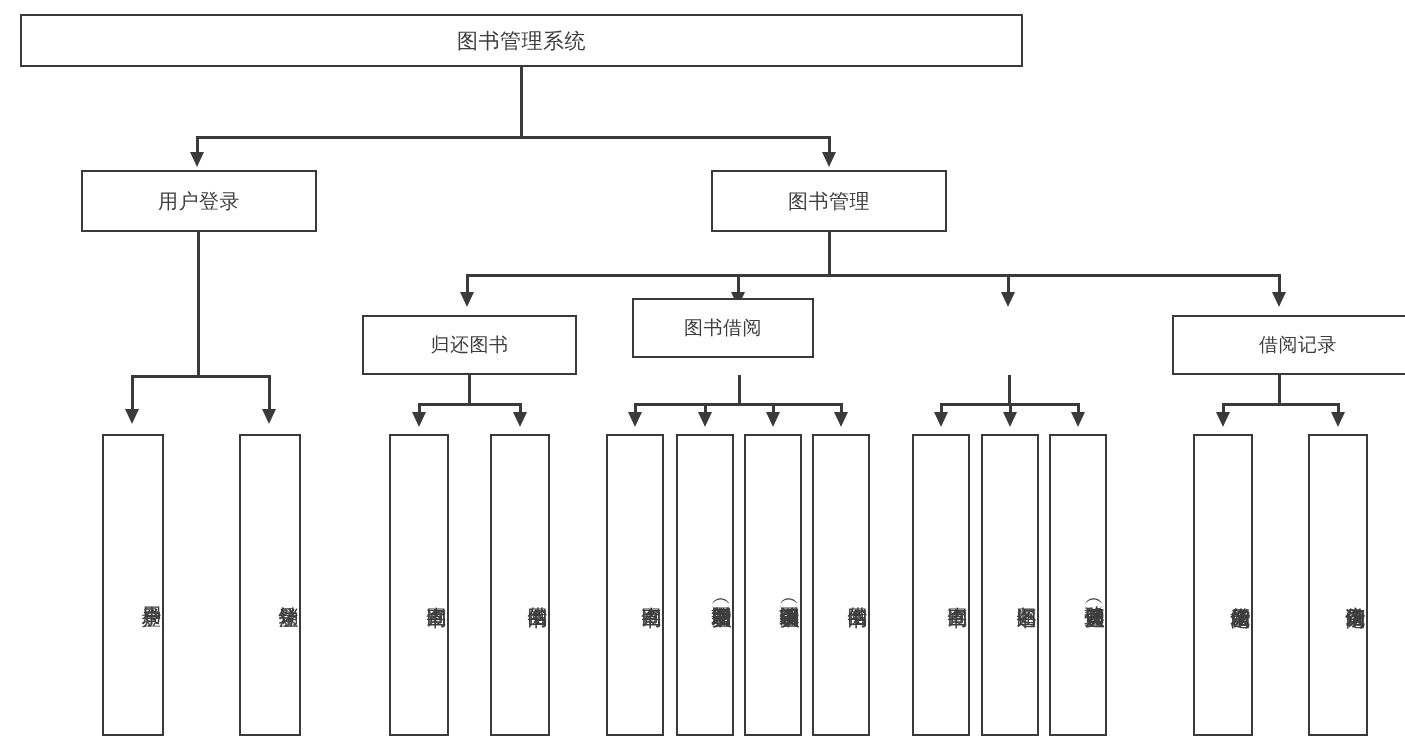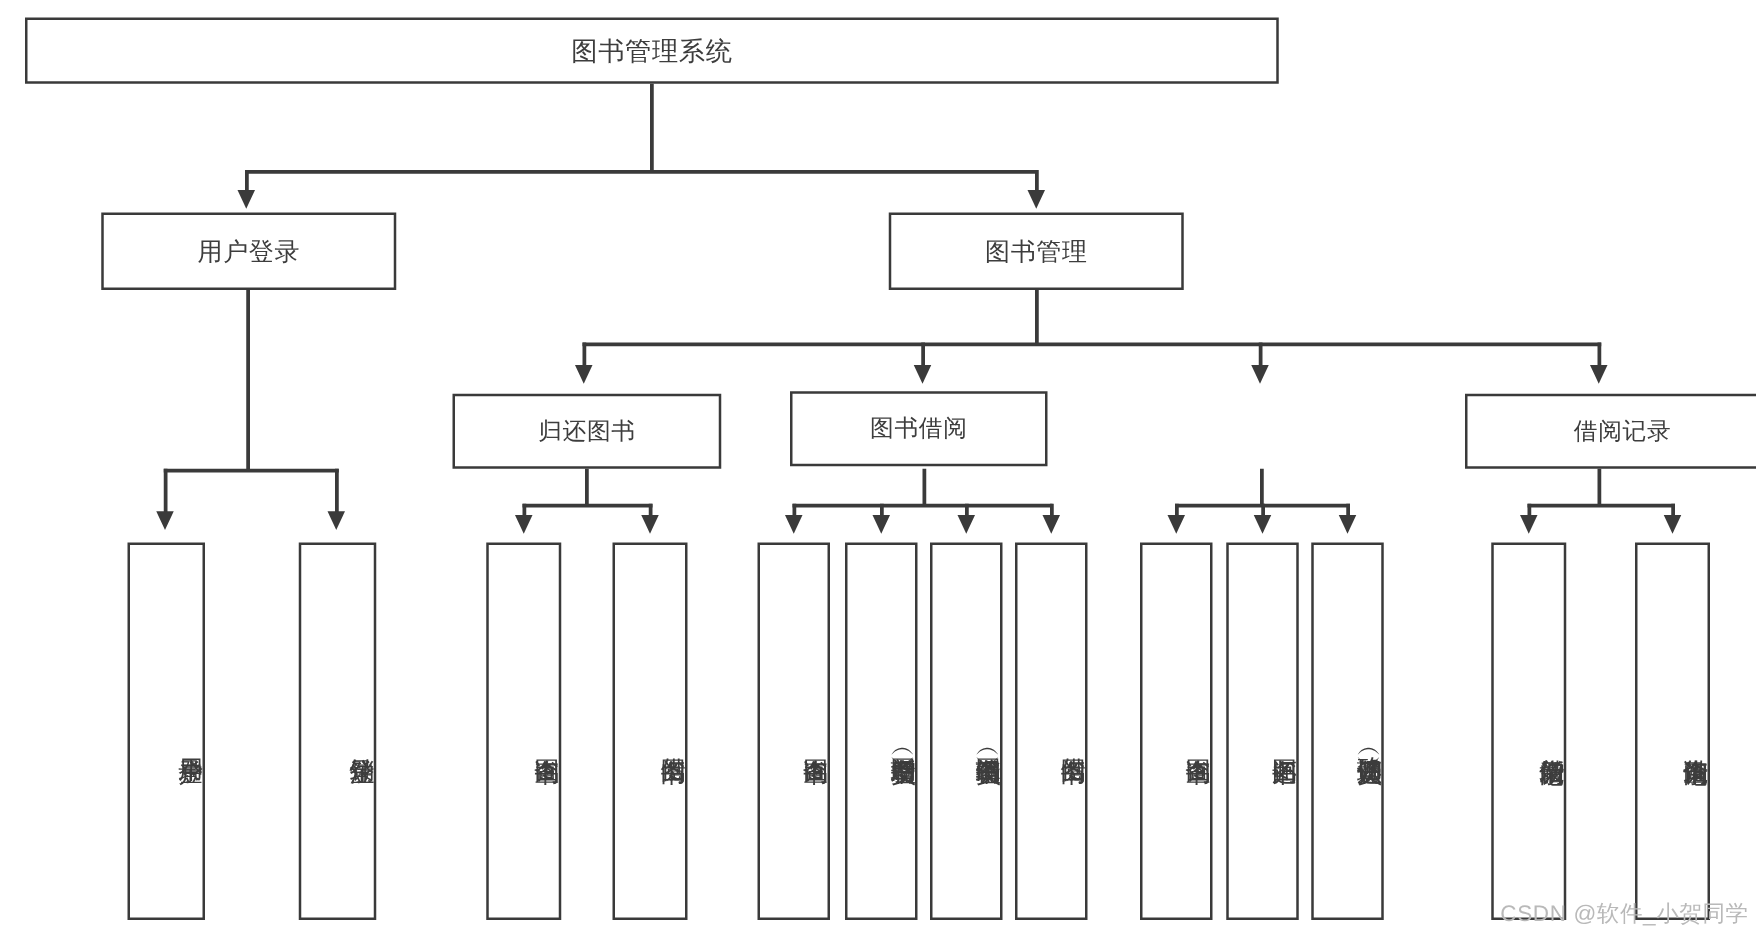--- a/index.html
+++ b/index.html
@@ -120,21 +120,21 @@
   <div class="vline" style="left:737px; top:274px; height:21px;"></div>
   <div class="arrow" style="left:731px; top:292px;"></div>
   <div class="vline" style="left:1007px; top:274px; height:21px;"></div>
   <div class="arrow" style="left:1001px; top:292px;"></div>
   <div class="vline" style="left:1278px; top:274px; height:21px;"></div>
   <div class="arrow" style="left:1272px; top:292px;"></div>
 
   <div class="node lvl2" style="left:362px; top:315px; width:215px; height:60px;">
     <span>归还图书</span>
   </div>
-  <div class="node lvl2" style="left:632px; top:313px; width:206px; height:60px;text-align:center;">
+  <div class="node lvl2" style="left:632px; top:298px; width:182px; height:60px;text-align:center;">
     <span>图书借阅</span>
   </div>
   <div class="node lvl2" style="left:1172px; top:315px; width:252px; height:60px;">
     <span>借阅记录</span>
   </div>
 
   <div class="vline" style="left:468px; top:375px; height:30px;"></div>
   <div class="hline" style="left:418px; top:403px; width:104px;"></div>
   <div class="vline" style="left:418px; top:403px; height:12px;"></div>
   <div class="arrow" style="left:412px; top:412px;"></div>
@@ -198,15 +198,14 @@
   <div class="vline" style="left:1337px; top:403px; height:12px;"></div>
   <div class="arrow" style="left:1331px; top:412px;"></div>
 
   <div class="node leaf" style="left:1193px; top:434px; width:60px; height:302px;">
     <span class="vtext">新增借阅记录</span>
   </div>
   <div class="node leaf" style="left:1308px; top:434px; width:60px; height:302px;">
     <span class="vtext">查询借阅记录</span>
   </div>
 
-  <div id="watermark">CSDN @软件_小贺同学</div>
 
 </div>
 
 </body></html>

